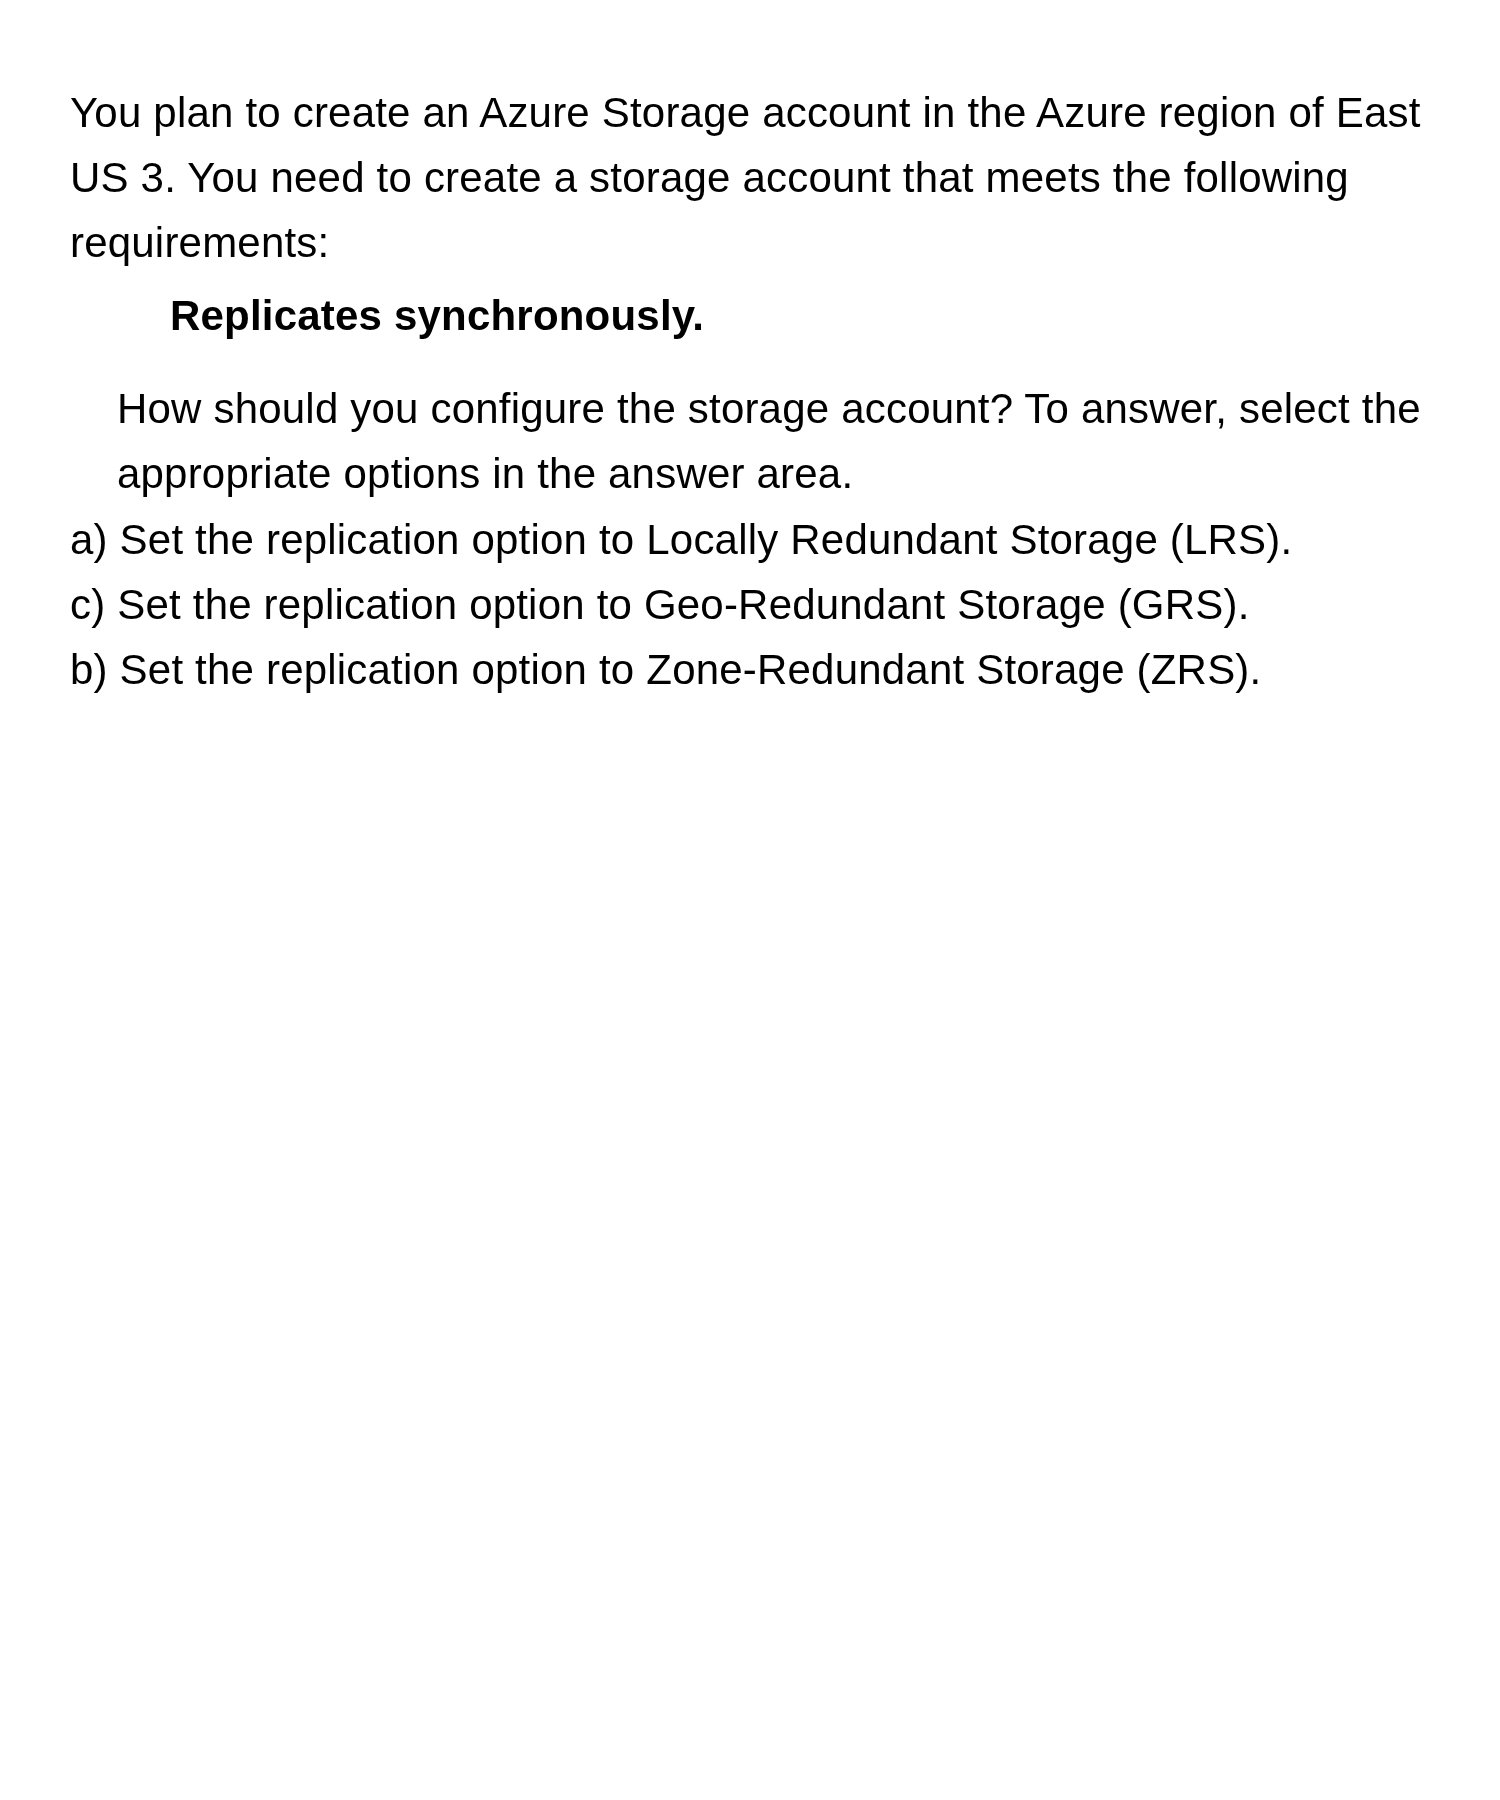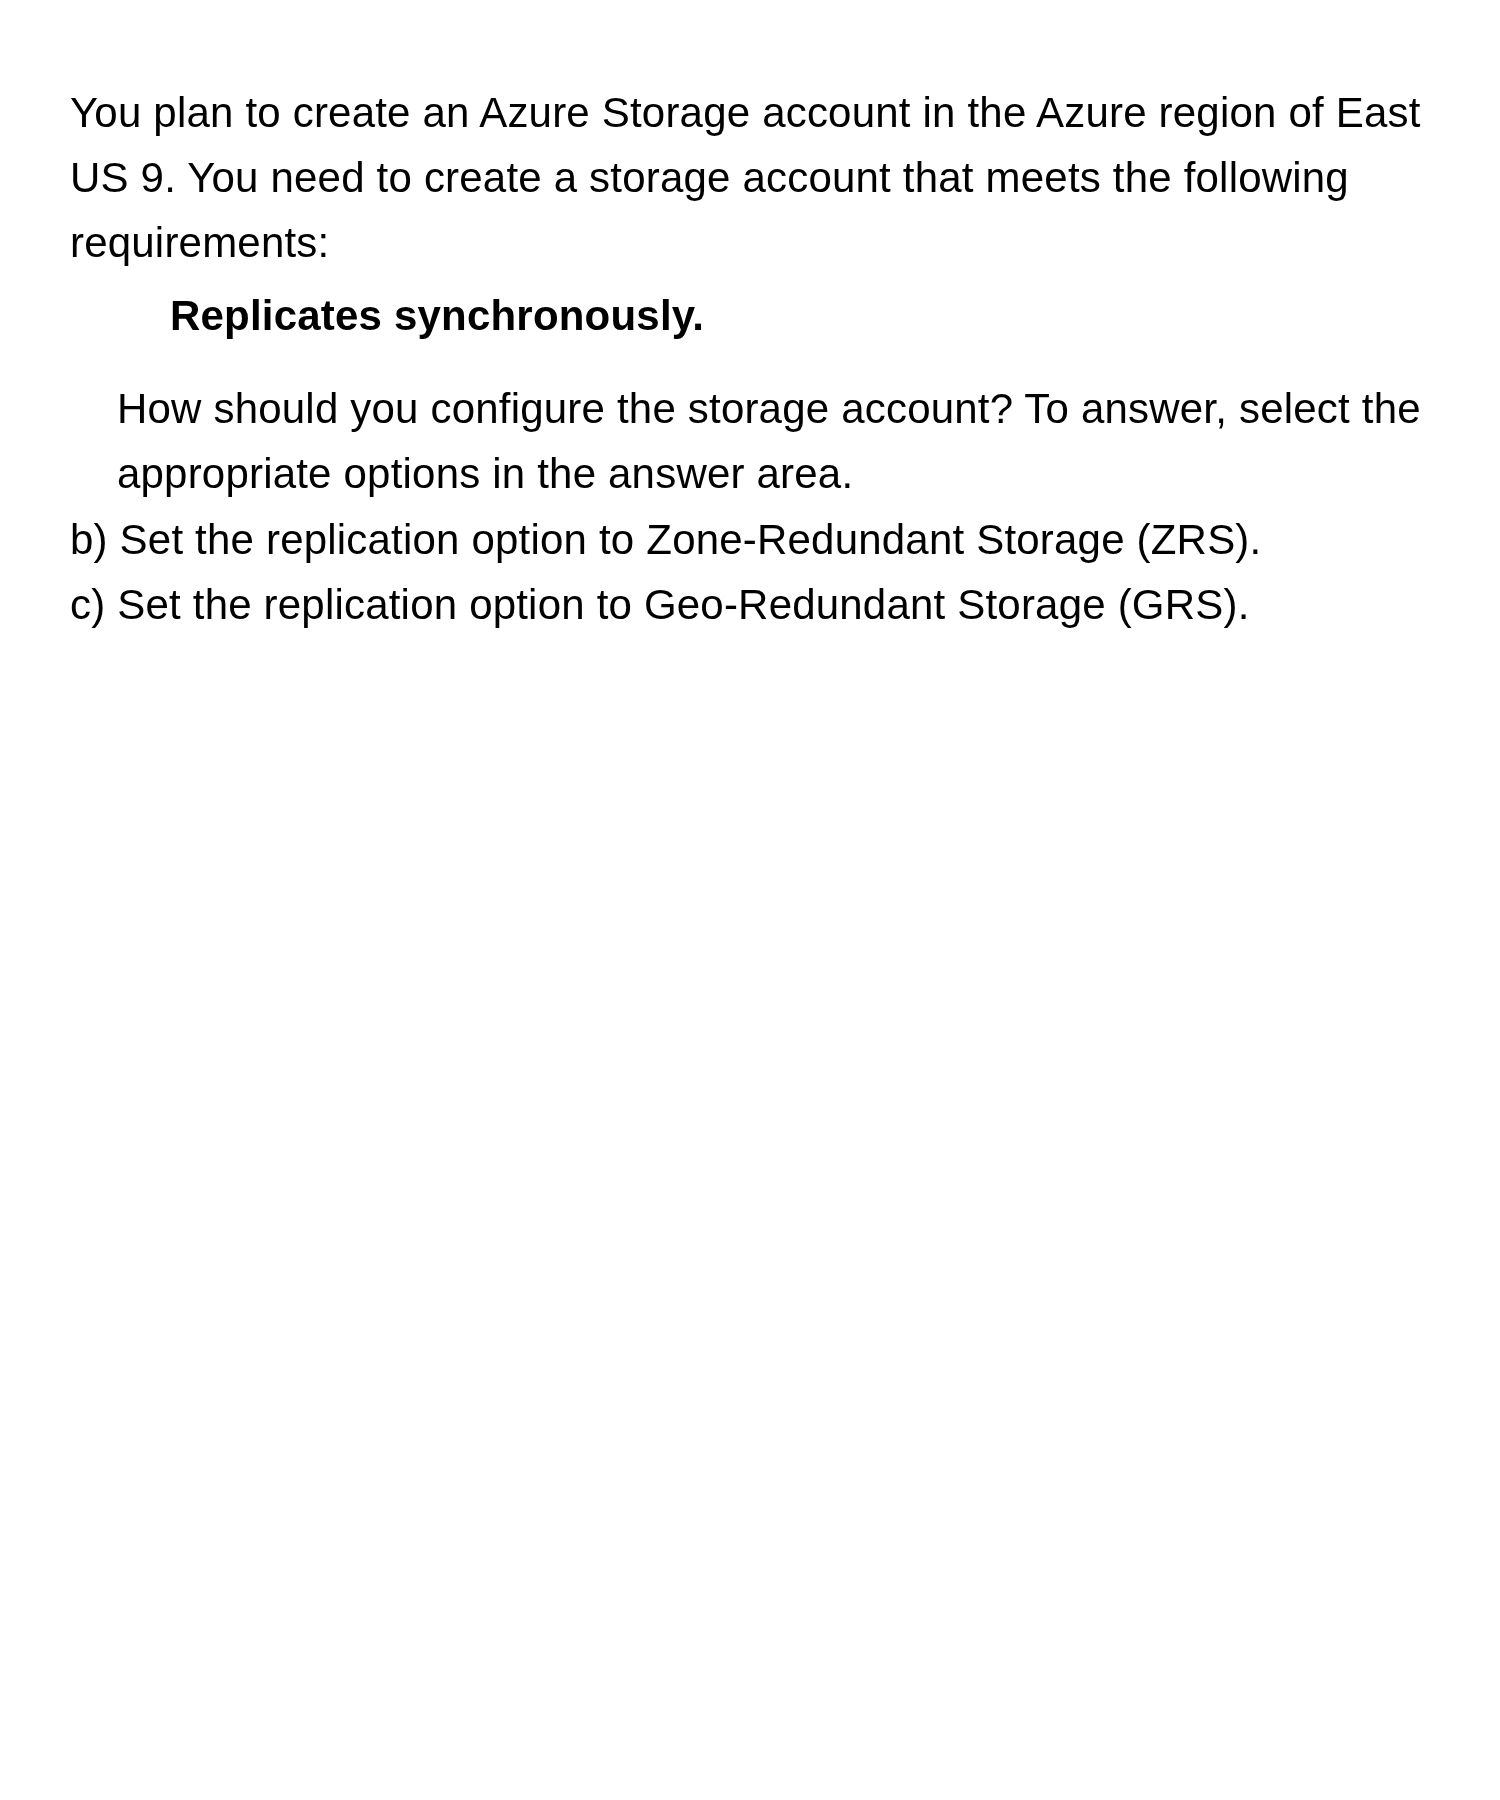--- a/index.html
+++ b/index.html
@@ -37,20 +37,21 @@
       margin-left: 47px;
     }
     .option {
       margin-bottom: 0;
     }
   </style>
 </head>
 <body>
 
 <div class="content">
-  <p class="paragraph">You plan to create an Azure Storage account in the Azure region of East US 9. You need to create a storage account that meets the following requirements:</p>
+  <p class="paragraph">You plan to create an Azure Storage account in the Azure region of East US 3. You need to create a storage account that meets the following requirements:</p>
   <div class="bullet-block">
     <p class="bullet-item">Replicates synchronously.</p>
   </div>
   <p class="paragraph-two">How should you configure the storage account? To answer, select the appropriate options in the answer area.</p>
+  <p class="option">a) Set the replication option to Locally Redundant Storage (LRS).</p>
+  <p class="option">c) Set the replication option to Geo-Redundant Storage (GRS).</p>
   <p class="option">b) Set the replication option to Zone-Redundant Storage (ZRS).</p>
-  <p class="option">c) Set the replication option to Geo-Redundant Storage (GRS).</p>
 </div>
 
 </body></html>

